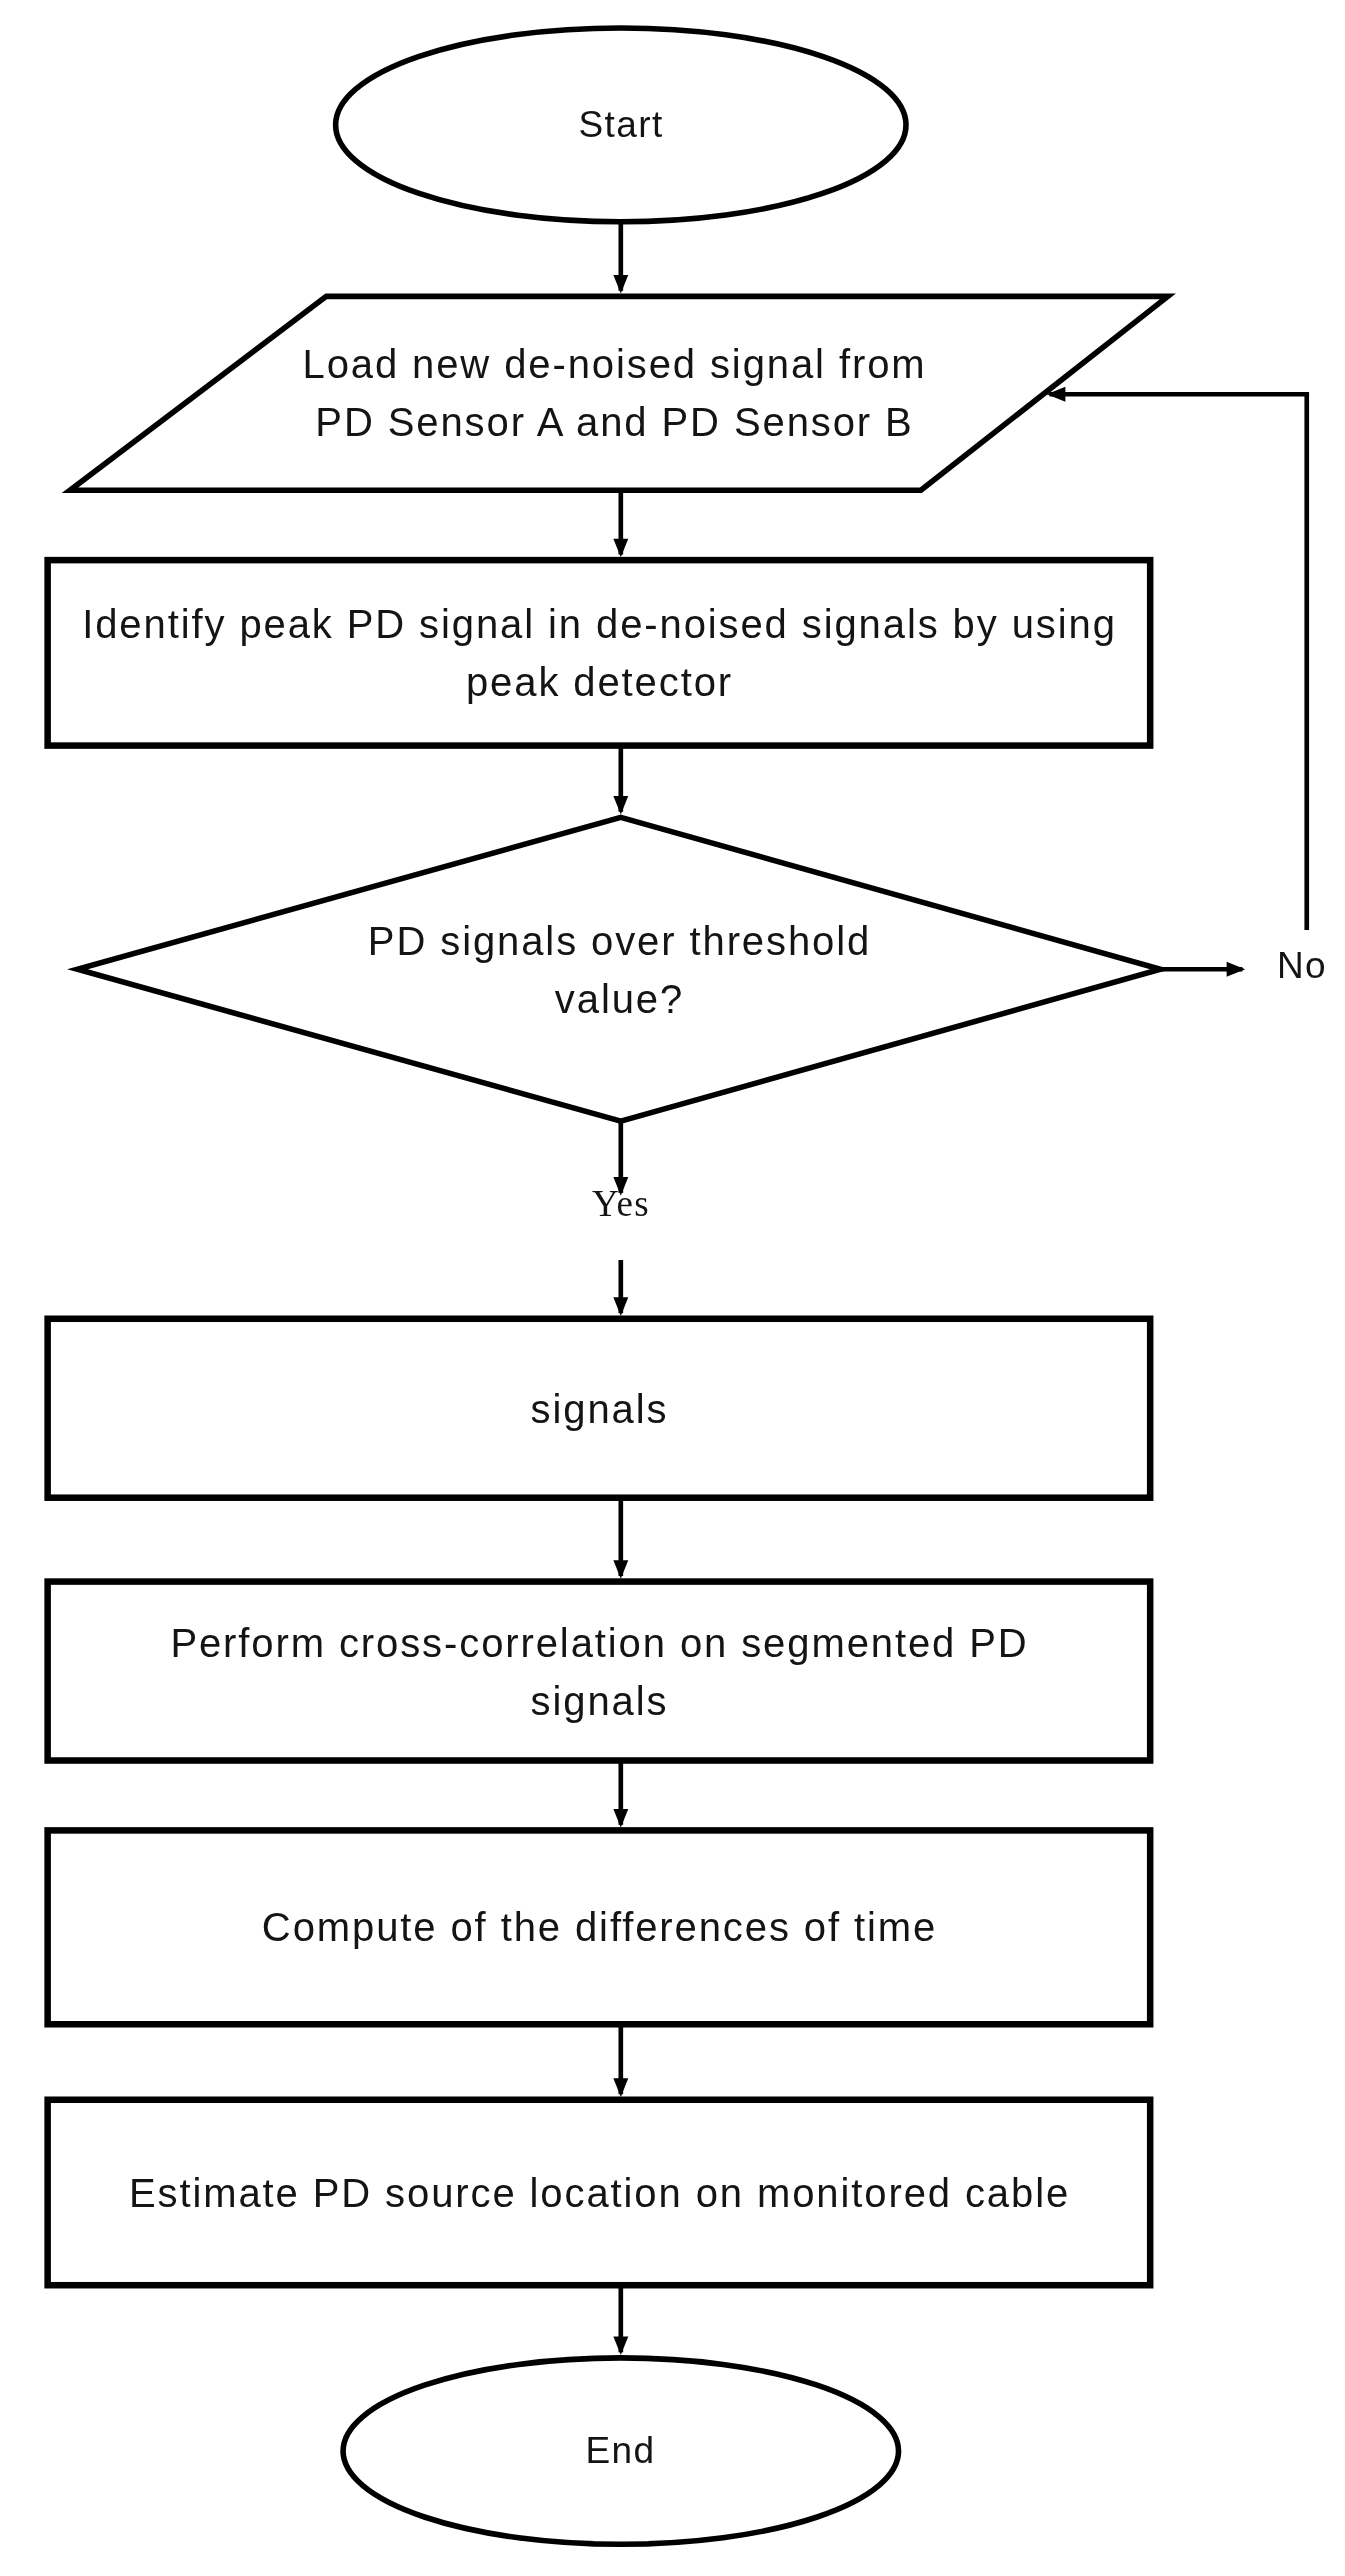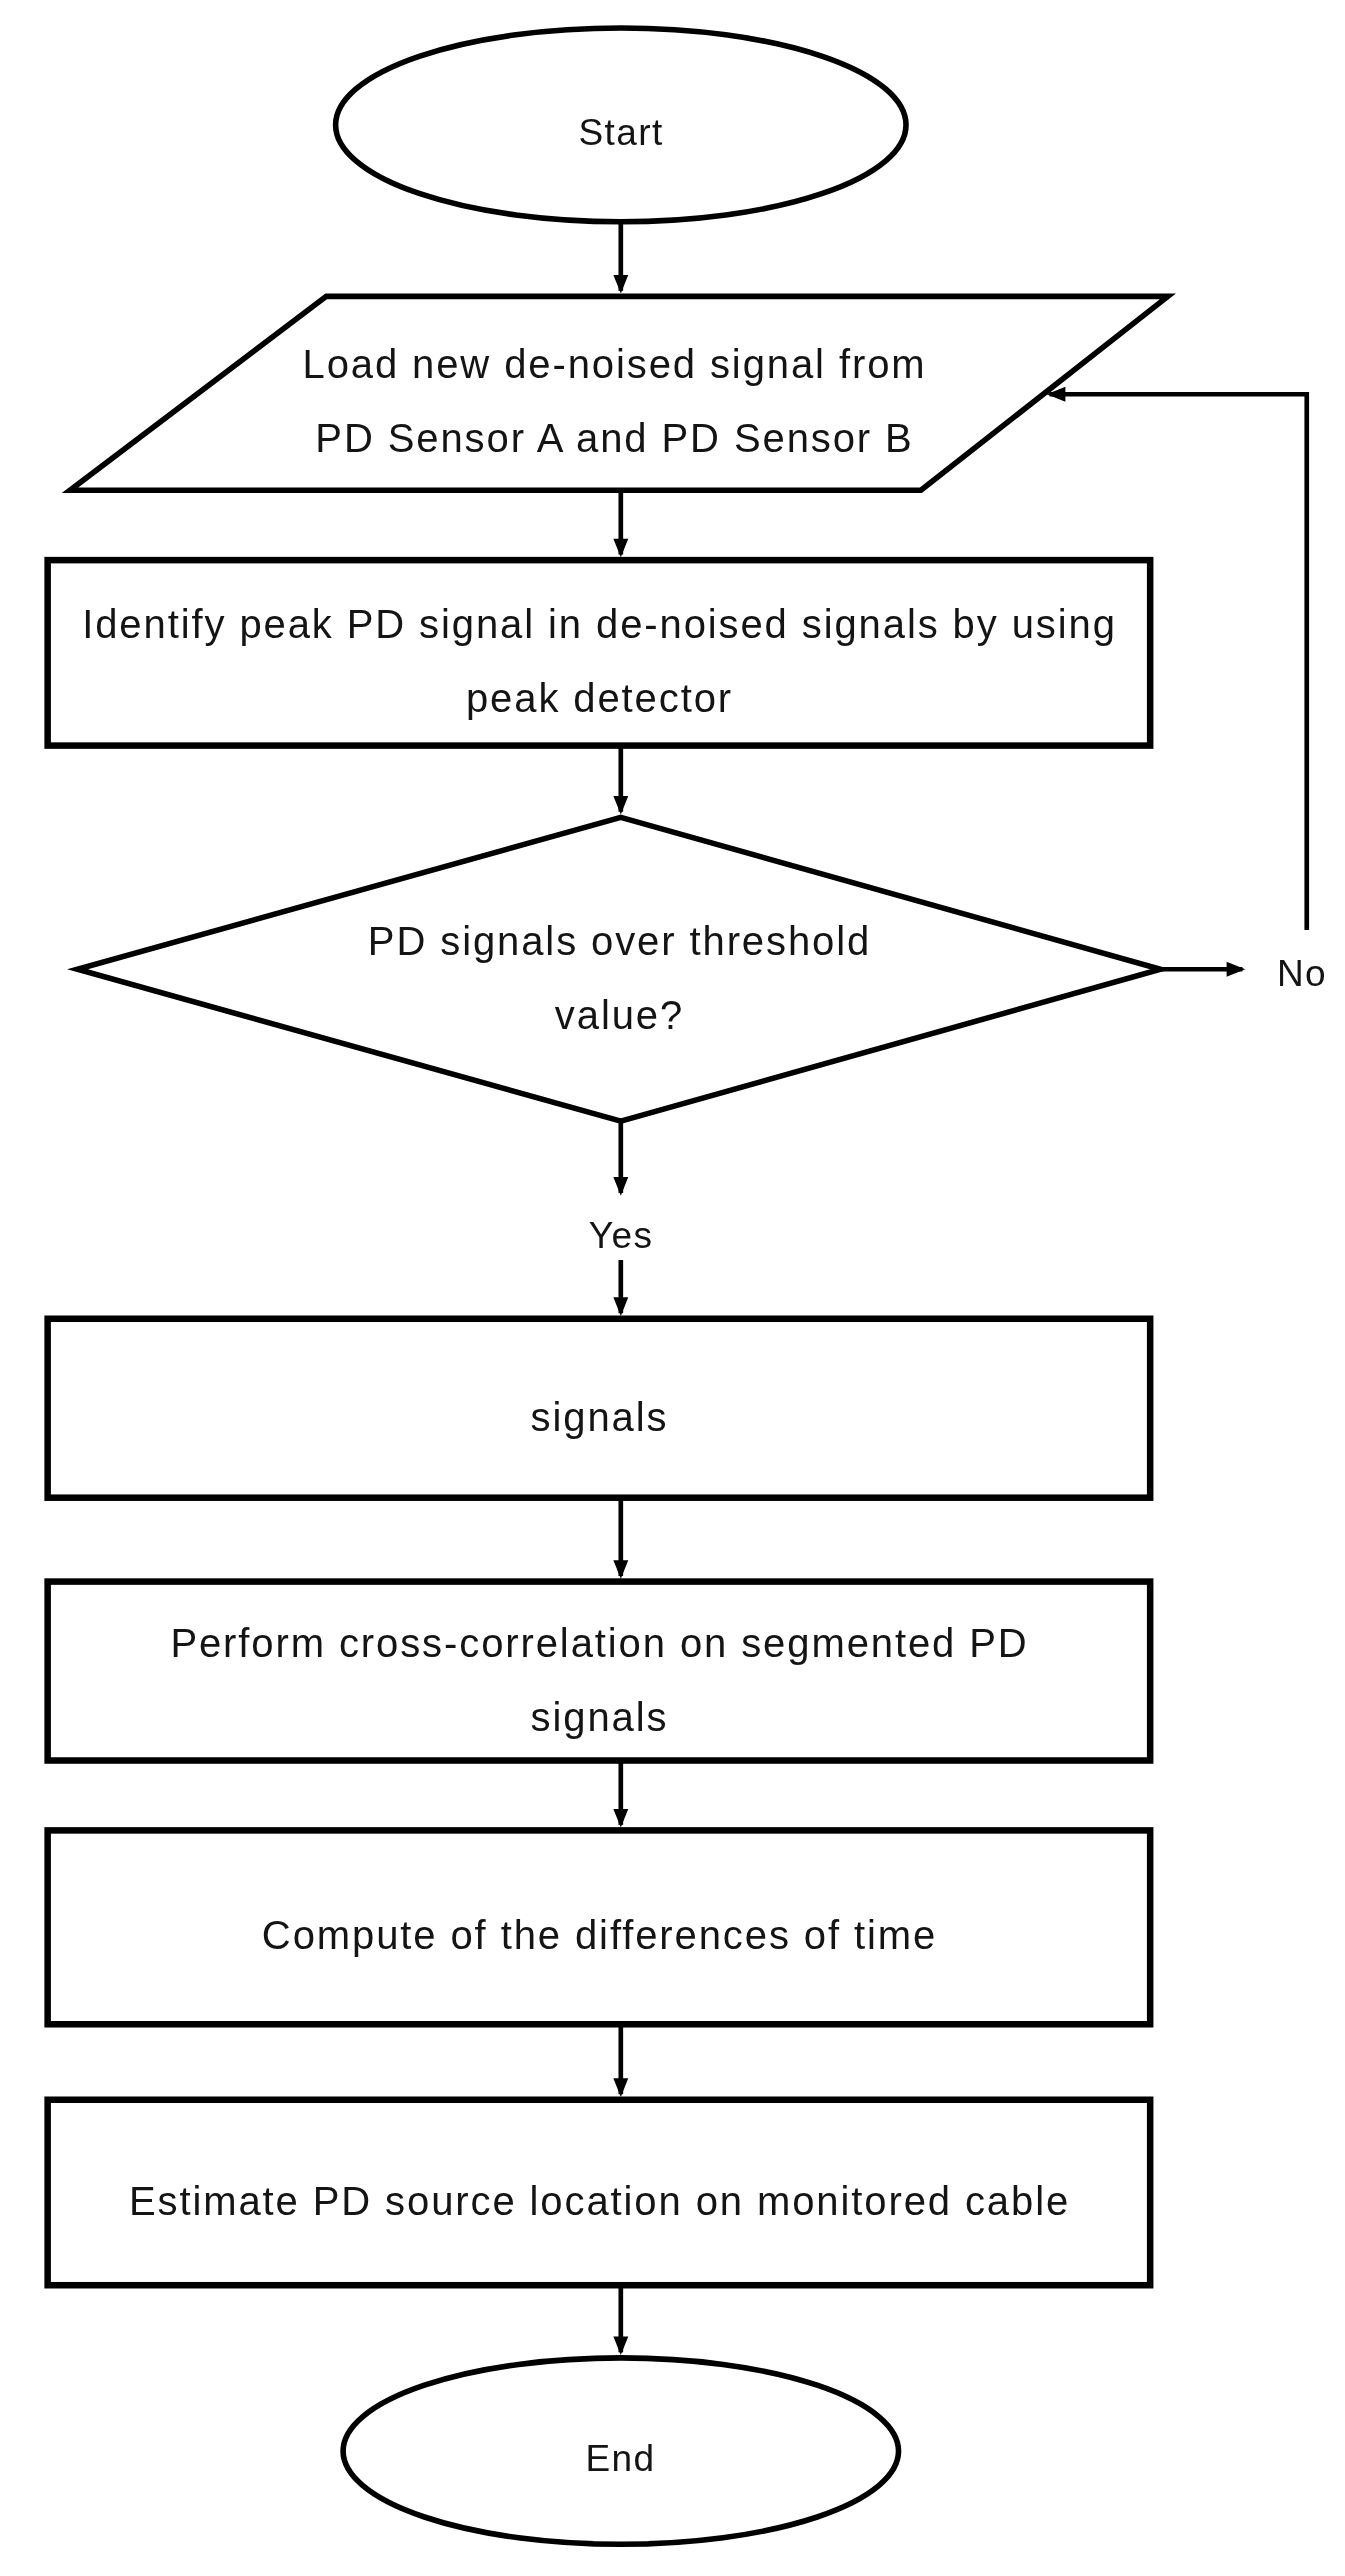--- a/index.html
+++ b/index.html
@@ -31,33 +31,32 @@
     align-items: center;
     text-align: center;
     font-size: 40px;
     letter-spacing: 1.9px;
     line-height: 1.45;
     color: #141414;
   }
   .node-label span {
     display: block;
     white-space: nowrap;
-    margin-top: 16px;
   }
   .terminator-label, .edge-label {
     font-size: 37px;
     letter-spacing: 1.4px;
   }
   
   .lbl-start    { left: 336px;  top: 32px;   width: 570px;  height: 186px; }
   .lbl-load     { left: 130px;  top: 296px;  width: 969px; height: 194px; }
   .lbl-identify { left: 48px;   top: 560px;  width: 1103px; height: 185px; }
   .lbl-threshold{ left: 158px;  top: 839px;  width: 923px;  height: 261px; }
   .lbl-no       { left: 1258px; top: 938px; width: 88px;   height: 56px;  }
-  .lbl-yes      { left: 541px;  top: 1200px; width: 160px;  height: 56px;  }
+  .lbl-yes      { left: 541px;  top: 1176px; width: 160px;  height: 56px; font-family: Liberation Serif, serif;  }
   .lbl-cropped  { left: 48px;   top: 1319px; width: 1103px; height: 179px; }
   .lbl-perform  { left: 48px;   top: 1582px; width: 1103px; height: 179px; }
   .lbl-compute  { left: 48px;   top: 1830px; width: 1103px; height: 194px; text-align: right; }
   .lbl-estimate { left: 48px;   top: 2100px; width: 1103px; height: 185px; }
   .lbl-end      { left: 343px;  top: 2358px; width: 555px;  height: 186px; }
 </style>
 </head>
 <body>
 
 <div id="page">

